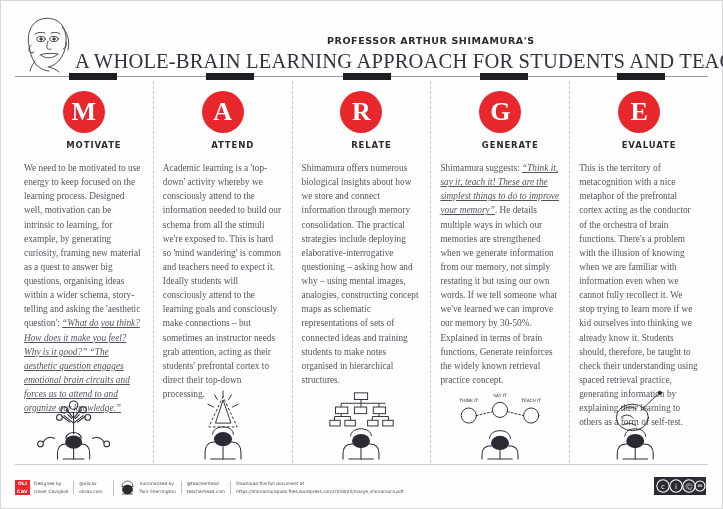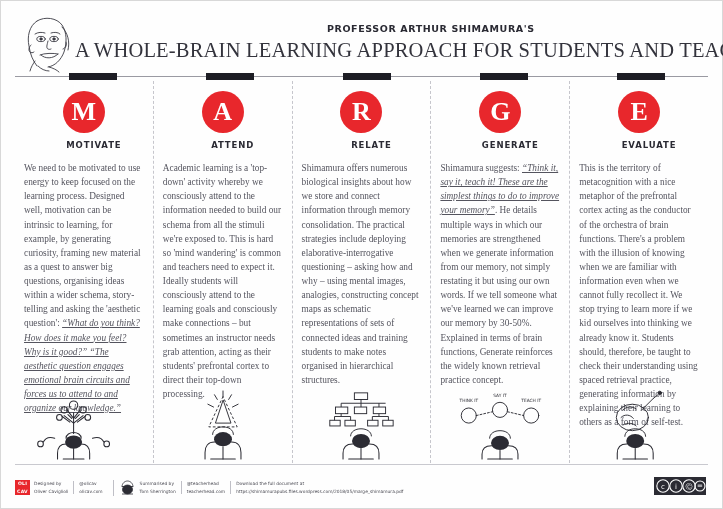--- a/index.html
+++ b/index.html
@@ -18,21 +18,21 @@
     background:#fefefe;
   }
 
   
   .header{
     position:relative;
     height:72px;
     padding:12px 18px 0 18px;
     box-sizing:border-box;
     display:flex;
-    align-items:center;
+    align-items:flex-end;
   }
   .portrait{
     width:60px;height:58px;
     flex:0 0 60px;
     margin-top:2px;
   }
   .title-block{
     flex:1 1 auto;
     text-align:center;
     margin-left:-4px;

